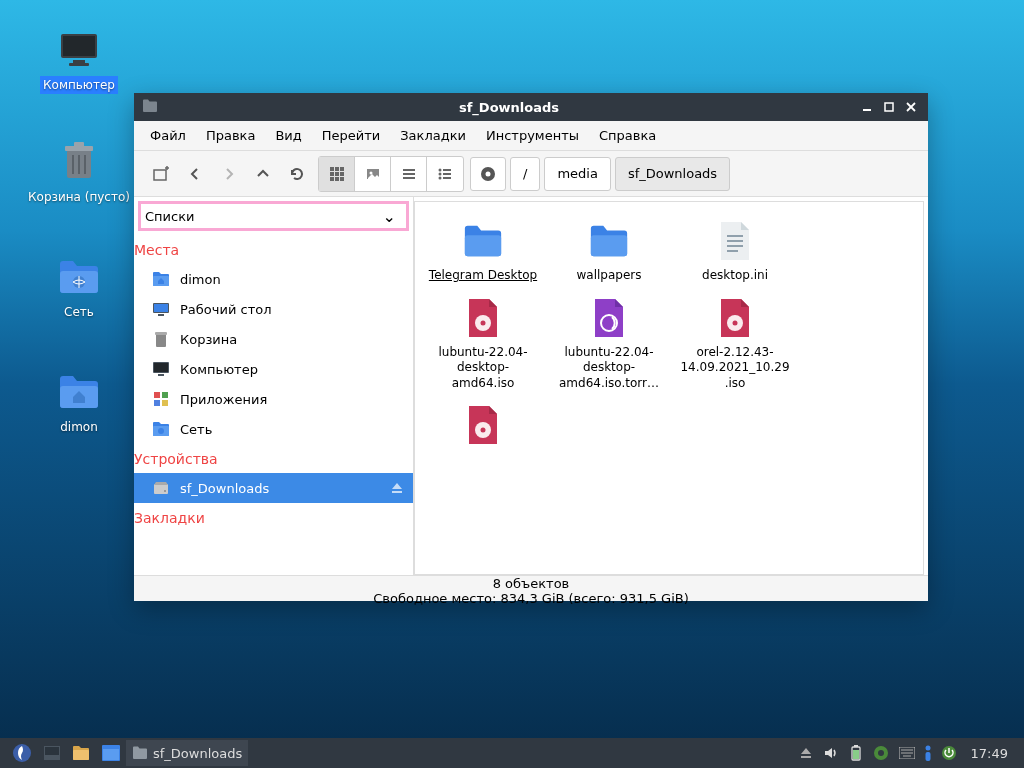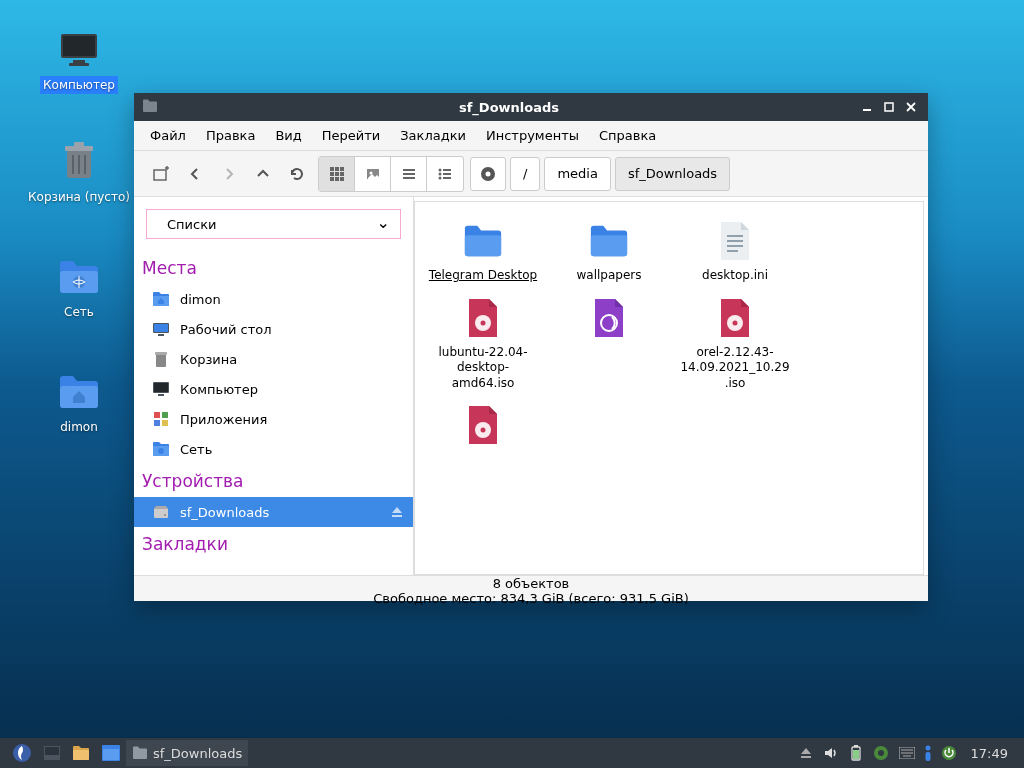--- a/index.html
+++ b/index.html
@@ -22,23 +22,23 @@
 .tbgroup { display:flex; border:1px solid #ccc; border-radius:3px; margin-left:4px; background:#fff;}
 .tbgroup .tbbtn { border-right:1px solid #ccc; border-radius:0; width:36px;}
 .tbgroup .tbbtn:last-child{border-right:none;}
 .tbgroup .tbbtn.active{background:#e0e0e0;}
 .pathbar { display:flex; gap:4px; margin-left:6px; align-items:center;}
 .pathbtn { height:34px; padding:0 12px; border:1px solid #ccc; border-radius:3px; background:#fff; display:flex; align-items:center; font-size:13px; cursor:pointer;}
 .pathbtn.active{background:#e8e8e8;}
 .pathbtn.iconbtn{width:36px;padding:0;justify-content:center;}
 .body { flex:1; display:flex; overflow:hidden;}
 .leftpanel{ width:280px; display:flex; flex-direction:column; border-right:1px solid #ddd;}
-.listsel { height:30px; border:1px solid #f9a8d4; margin:12px; display:flex; align-items:center; padding:0 20px; font-size:13px; cursor:pointer; background:#fff; position:relative;}
+.listsel { height:30px; border:3px solid #f9a8d4; margin:4px; display:flex; align-items:center; padding:0 4px; font-size:13px; cursor:pointer; background:#fff; position:relative;}
 .listsel::after{content:"⌄"; position:absolute; right:10px; top:3px; font-size:16px;}
-.sect-title{ font-size:17px; padding:7px 8px 6px; color:#a21caf;}
+.sect-title{ font-size:14px; padding:7px 0 6px; color:#ef4444;}
 .place{ display:flex; align-items:center; height:30px; padding:0 10px 0 18px; font-size:13px; cursor:pointer; gap:10px;}
 .place.selected{ background:#3c8ae6; color:#fff; }
 .place .pico{width:18px; height:18px; display:flex; align-items:center; justify-content:center;}
 .place .eject{margin-left:auto; opacity:.7;}
 .content{ flex:1; padding:14px 8px; overflow:auto; border:1px solid #ddd; margin:4px 4px 0 0;}
 .grid{ display:grid; grid-template-columns: repeat(auto-fill, 120px); gap: 5px 6px;}
 .file{text-align:center; font-size:12px; cursor:pointer; padding:4px;}
 .file .fico{width:42px; height:42px; margin:0 auto 6px; display:flex; align-items:center; justify-content:center;}
 .file .fname{word-wrap:break-word; line-height:1.3; max-width:112px; margin:0 auto;}
 .statusbar{height:26px; background:#f5f5f5; border-top:1px solid #ddd; display:flex; align-items:center; padding:0 10px; font-size:13px;flex-direction:column;}
@@ -351,20 +351,21 @@
           </div>
           <div class="file">
             <div class="fico">
               <svg width="34" height="42" viewBox="0 0 34 42">
                 <path d="M3 2 L23 2 L31 10 L31 40 L3 40 Z" fill="#8e3fc7"></path>
                 <path d="M23 2 L23 10 L31 10 Z" fill="#7030a8"></path>
                 <circle cx="17" cy="26" r="8" fill="none" stroke="#fff" stroke-width="2"></circle>
                 <path d="M20 20 A8 8 0 0 1 20 32" fill="none" stroke="#fff" stroke-width="2"></path>
               </svg>
             </div>
+            <div class="fname">lubuntu-22.04-desktop-amd64.iso.torr…</div>
           </div>
           <div class="file">
             <div class="fico">
               <svg width="34" height="42" viewBox="0 0 34 42">
                 <path d="M3 2 L23 2 L31 10 L31 40 L3 40 Z" fill="#c73558"></path>
                 <path d="M23 2 L23 10 L31 10 Z" fill="#a82a48"></path>
                 <circle cx="17" cy="26" r="8" fill="#fff" opacity=".9"></circle>
                 <circle cx="17" cy="26" r="2.5" fill="#c73558"></circle>
               </svg>
             </div>

